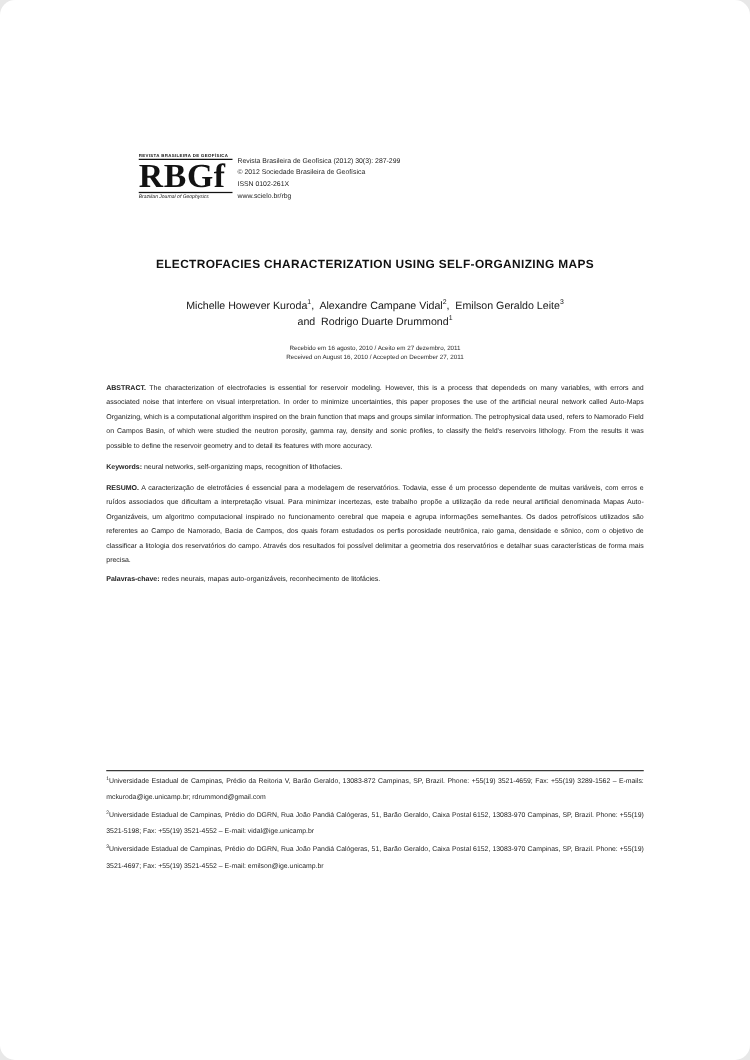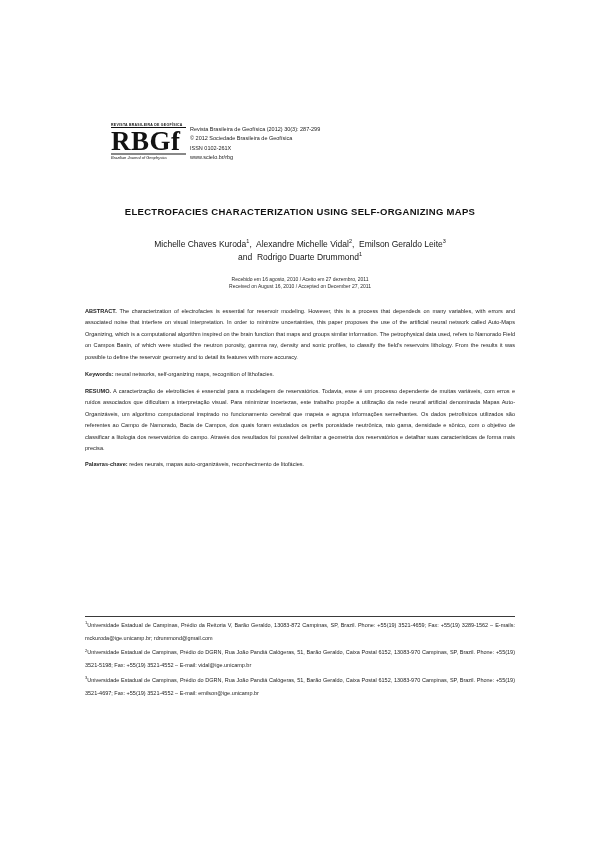--- a/index.html
+++ b/index.html
@@ -1,20 +1,21 @@
 <!DOCTYPE html>
 <html><head>
 <meta charset="utf-8">
 <style>
   html,body { margin:0; padding:0; background:#e8e8e8; }
   .page {
     position:relative; width:600px; height:848px; margin:0 auto;
     background:#ffffff; color:#1b1b1b;
     font-family:"Liberation Sans", sans-serif;
     overflow:hidden;
+    border-radius:12px;
   }
 
   
   .logo { position:absolute; left:111px; top:123px; width:78px; height:54px; }
   .logo-in { width:150px; transform:scale(0.5); transform-origin:0 0; color:#121212; }
   .logo-top {
     font-size:7px; font-weight:700; letter-spacing:0.55px; white-space:nowrap;
     border-bottom:2px solid #121212; padding-bottom:1px;
   }
   .logo-acronym {
@@ -90,21 +91,21 @@
       <div>ISSN 0102-261X</div>
       <div>www.scielo.br/rbg</div>
     </div>
   </div>
 
   <div class="titleblock">
     <h1 class="article-title">ELECTROFACIES CHARACTERIZATION USING SELF-ORGANIZING MAPS</h1>
 
     <div class="authors">
       <div>
-        <span>Michelle Chaves Kuroda</span><sup>1</sup><span>,&nbsp; </span><span>Alexandre Michelle Vidal</span><sup>2</sup><span>,&nbsp; </span><span>Emilson Geraldo Leite</span><sup>3</sup>
+        <span>Michelle However Kuroda</span><sup>1</sup><span>,&nbsp; </span><span>Alexandre Campane Vidal</span><sup>2</sup><span>,&nbsp; </span><span>Emilson Geraldo Leite</span><sup>3</sup>
       </div>
       <div>
         <span>and&nbsp; Rodrigo Duarte Drummond</span><sup>1</sup>
       </div>
     </div>
 
     <div class="received">
       <div class="received-in">
         <div>Recebido em 16 agosto, 2010 / Aceito em 27 dezembro, 2011</div>
         <div>Received on August 16, 2010 / Accepted on December 27, 2011</div>

